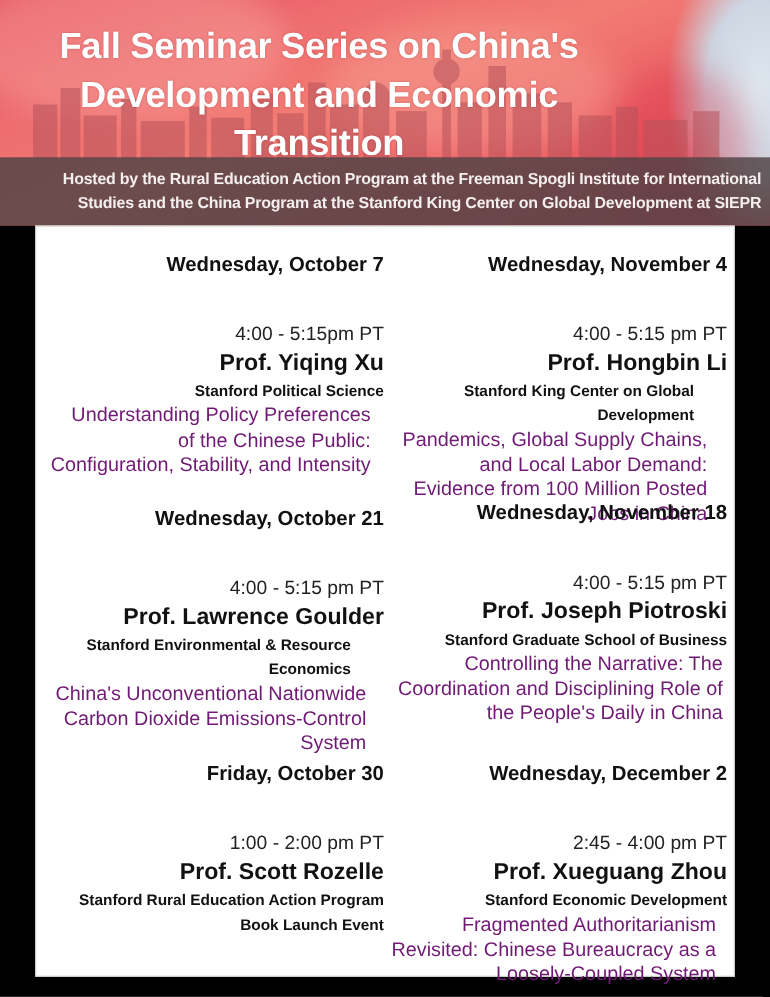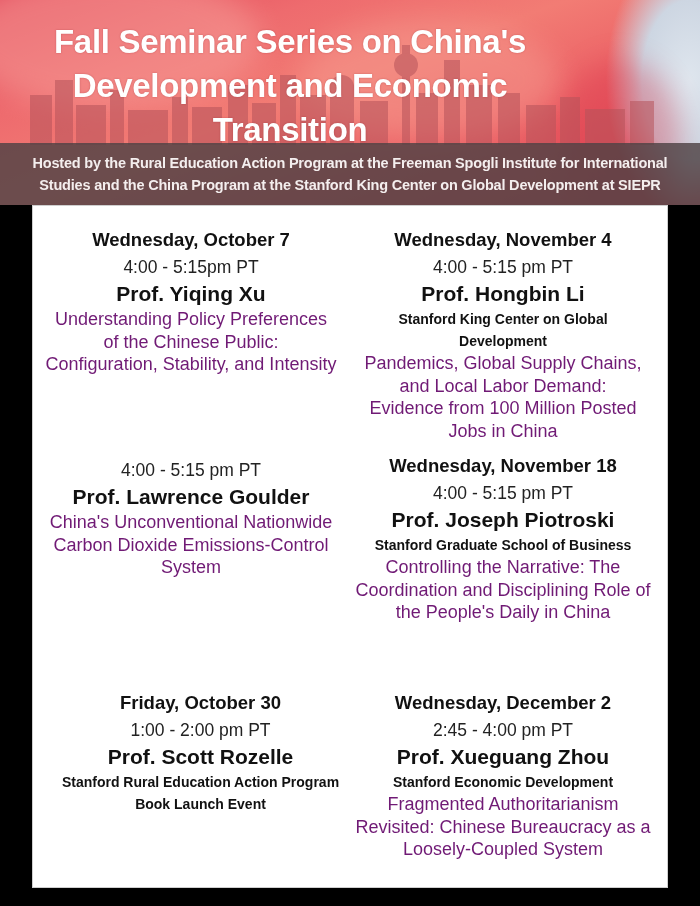--- a/index.html
+++ b/index.html
@@ -17,36 +17,36 @@
     }
     .hero .skyline { position: absolute; left: 0; bottom: 60px; width: 700px; height: 110px; }
     .hero .title {
       position: absolute; left: 0; top: 20px; width: 580px; text-align: center;
       color: #fff; font-weight: bold; font-size: 33px; line-height: 44px; letter-spacing: -0.3px;
       text-shadow: 0 0 2px rgba(120,20,30,.35);
     }
     .hero .hosted-band {
       position: absolute; left: 0; top: 143px; width: 700px; height: 62px;
       background: rgba(78, 66, 68, 0.82);
-      display: flex; align-items: center; justify-content: center; text-align: center;
+      display: flex; align-items: center; justify-content: center; text-align: right;
       padding: 0 8px;
     }
     .hero .hosted-text {
       color: #f4eeee; font-weight: bold; font-size: 14.5px; line-height: 22px; letter-spacing: -0.2px;
     }
 
     .panel {
       position: absolute; left: 32px; top: 205px; width: 636px; height: 683px;
       background: #fff; border: 1px solid #cfcfcf;
     }
     .event {
-      position: absolute; width: 316px; text-align: center; color: #111;
+      position: absolute; width: 316px; text-align: right; color: #111;
     }
     .event .date { font-weight: bold; font-size: 18.5px; line-height: 28px; }
-    .event .time { font-size: 17.5px; line-height: 26px; color: #222; }
+    .event .time { font-size: 17.5px; line-height: 26px; color: #222; margin-top: 36px; }
     .event .speaker { font-weight: bold; font-size: 21px; line-height: 28px; }
     .event .affil { font-weight: bold; font-size: 14px; line-height: 22px; }
     .event .talk { font-size: 18px; line-height: 22.5px; color: #701a75; }
     .event .note { font-weight: bold; font-size: 14px; line-height: 22px; }
 
     .ev-0 { left: 0px;   top: 20px; }
     .ev-1 { left: 312px; top: 20px; }
     .ev-2 { left: 0px;   top: 251px; }
     .ev-3 { left: 312px; top: 246px; }
     .ev-4 { left: 0px;   top: 483px; padding-left: 19px; }
@@ -104,34 +104,37 @@
     <div class="hosted-text">Hosted by the Rural Education Action Program at the Freeman Spogli Institute for International Studies and the China Program at the Stanford King Center on Global Development at SIEPR</div>
   </div>
 </div>
 
 <div class="panel">
 
   <div class="event ev-0">
     <div class="date">Wednesday, October 7</div>
     <div class="time">4:00 - 5:15pm PT</div>
     <div class="speaker">Prof. Yiqing Xu</div>
+    <div class="affil">Stanford Political Science</div>
     <div class="talk">Understanding Policy Preferences of the Chinese Public: Configuration, Stability, and Intensity</div>
   </div>
 
   <div class="event ev-1">
     <div class="date">Wednesday, November 4</div>
     <div class="time">4:00 - 5:15 pm PT</div>
     <div class="speaker">Prof. Hongbin Li</div>
     <div class="affil">Stanford King Center on Global Development</div>
     <div class="talk">Pandemics, Global Supply Chains, and Local Labor Demand: Evidence from 100 Million Posted Jobs in China</div>
   </div>
 
   <div class="event ev-2">
+    <div class="date">Wednesday, October 21</div>
     <div class="time">4:00 - 5:15 pm PT</div>
     <div class="speaker">Prof. Lawrence Goulder</div>
+    <div class="affil">Stanford Environmental &amp; Resource Economics</div>
     <div class="talk">China's Unconventional Nationwide Carbon Dioxide Emissions-Control System</div>
   </div>
 
   <div class="event ev-3">
     <div class="date">Wednesday, November 18</div>
     <div class="time">4:00 - 5:15 pm PT</div>
     <div class="speaker">Prof. Joseph Piotroski</div>
     <div class="affil">Stanford Graduate School of Business</div>
     <div class="talk">Controlling the Narrative: The Coordination and Disciplining Role of the People's Daily in China</div>
   </div>

